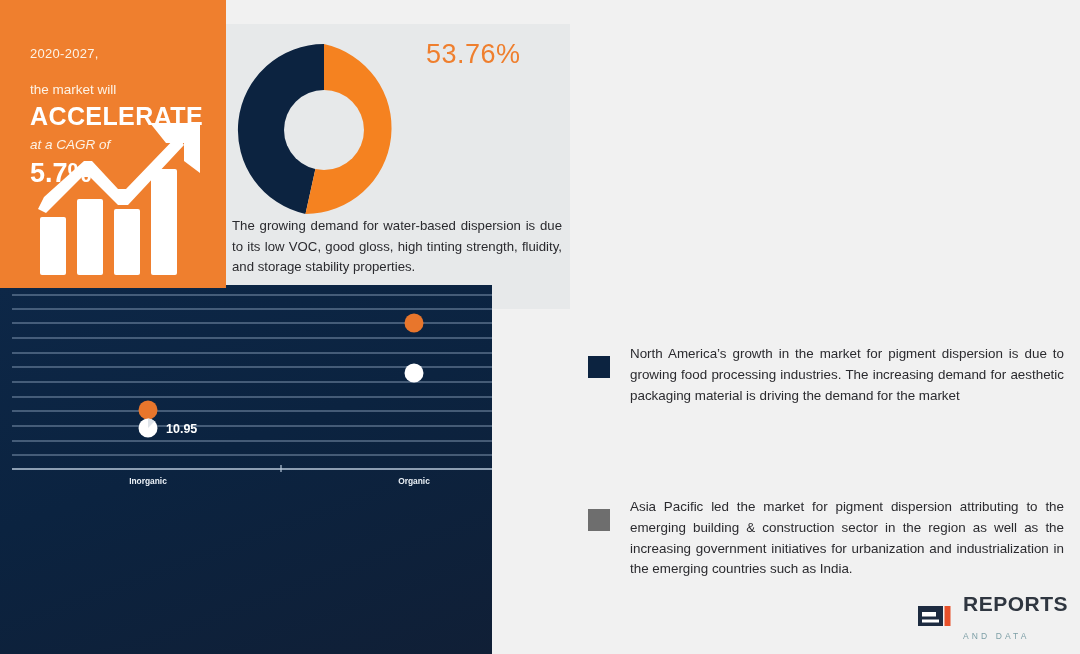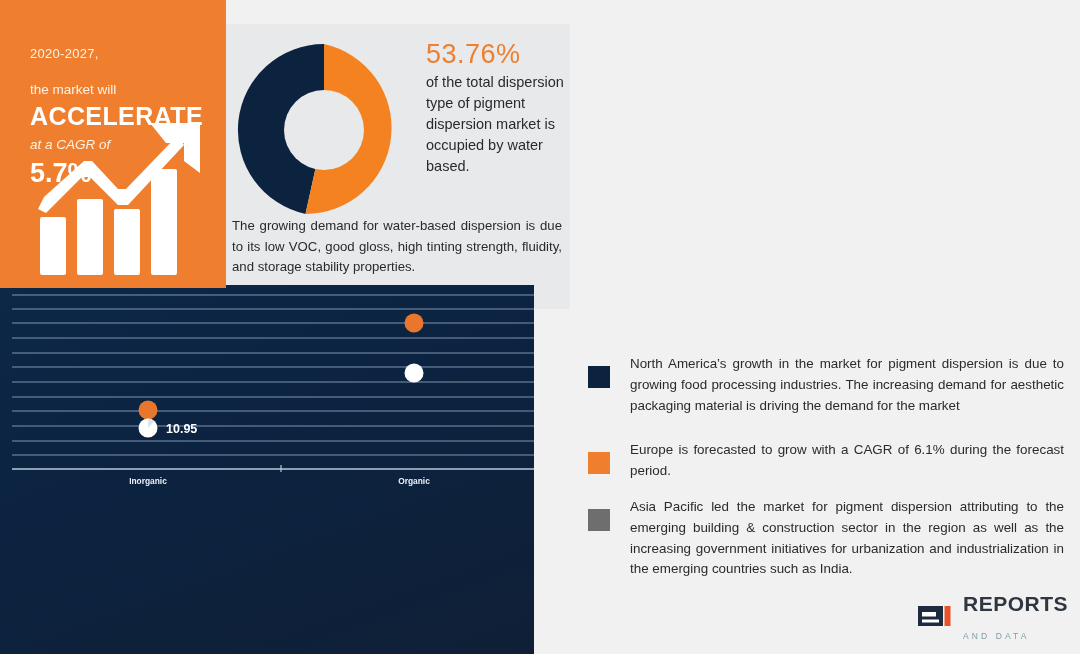--- a/index.html
+++ b/index.html
@@ -49,37 +49,37 @@
   }
 
   
   .panel-bar {
     position: absolute; left: 570px; top: 0; right: 0; height: 330px;
     background: #f1f1f1;
   }
 
   
   .panel-navy {
-    position: absolute; left: 0; top: 285px; width: 534px; height: 369px;
+    position: absolute; left: 0; top: 285px; width: 492px; height: 369px;
     background: linear-gradient(160deg, #0d2747 0%, #0b2340 45%, #101f36 100%);
     overflow: hidden;
     text-align: center;
   }
   .navy-topbar { position: absolute; left: 0; top: 0; width: 226px; height: 3px; background: #ef7f2e; }
   .dot-svg { position: absolute; left: 8px; top: 4px; }
 
   
   .panel-notes {
     position: absolute; left: 570px; top: 330px; right: 0; bottom: 0;
     background: #f1f1f1;
   }
   .note-row { position: absolute; display: flex; gap: 20px; }
   .note-sw { width: 22px; height: 22px; flex: 0 0 22px; margin-top: 12px; }
   .note-tx { font-size: 13.4px; line-height: 1.55; color: #2b2b2f; text-align: justify; }
-  .note-1 { left: 18px; top: 24px; right: 16px; }
+  .note-1 { left: 18px; top: 14px; right: 16px; }
   .note-2 { left: 18px; top: 110px; right: 16px; }
   .note-3 { left: 18px; top: 167px; right: 16px; }
 
   
   .logo { position: absolute; right: 12px; bottom: 14px; display: flex; align-items: center; gap: 7px; }
   .logo-mark { width: 38px; height: 26px; }
   .logo-words { display: flex; flex-direction: column; line-height: 1; }
   .logo-main { font-size: 21px; font-weight: bold; color: #2f3640; letter-spacing: .5px; }
   .logo-sub { font-size: 8.5px; letter-spacing: 3.1px; color: #7d9fa6; margin-top: 18px; }
 </style>
@@ -116,21 +116,20 @@
       <svg viewBox="0 0 180 180" width="180" height="180">
 
         <path fill="#0c2340" d="M 90 90 L 71.47 174.0 A 86 86 0 0 1 90 4 Z"></path>
 
         <path fill="#f58220" d="M 90 90 L 90 4 A 86 86 0 0 1 71.47 174.0 Z"></path>
         <circle cx="90" cy="90" r="40" fill="#e7e9ea"></circle>
       </svg>
     </div>
     <div class="donut-note">
       <div class="donut-pct">53.76%</div>
-      <div class="donut-desc">of the total dispersion type of pigment dispersion market is occupied by water based.</div>
     </div>
     <div class="donut-para">The growing demand for water-based dispersion is due to its low VOC, good gloss, high tinting strength, fluidity, and storage stability properties.</div>
   </div>
 
   <div class="panel-bar">
     
 
     
 
     
@@ -170,24 +169,20 @@
       <text x="406" y="195" font-family="Liberation Sans, sans-serif" font-size="8.4" font-weight="bold" fill="#eaf0f6" text-anchor="middle">Organic</text>
     </svg>
 
   </div>
 
   <div class="panel-notes">
     <div class="note-row note-1">
       <span class="note-sw" style="background:#0c2340"></span>
       <span class="note-tx">North America’s growth in the market for pigment dispersion is due to growing food processing industries. The increasing demand for aesthetic packaging material is driving the demand for the market</span>
     </div>
-    <div class="note-row note-2">
-      <span class="note-sw" style="background:#ef7f2e"></span>
-      <span class="note-tx">Europe is forecasted to grow with a CAGR of 6.1% during the forecast period.</span>
-    </div>
     <div class="note-row note-3">
       <span class="note-sw" style="background:#6e6e6e"></span>
       <span class="note-tx">Asia Pacific led the market for pigment dispersion attributing to the emerging building &amp; construction sector in the region as well as the increasing government initiatives for urbanization and industrialization in the emerging countries such as India.</span>
     </div>
 
     <div class="logo">
       <svg class="logo-mark" viewBox="0 0 38 26">
         <rect x="0" y="3" width="25" height="20" fill="#1d2b40"></rect>
         <rect x="4" y="9" width="14" height="4.5" fill="#ffffff"></rect>
         <rect x="4" y="16.5" width="17" height="3" fill="#ffffff"></rect>

